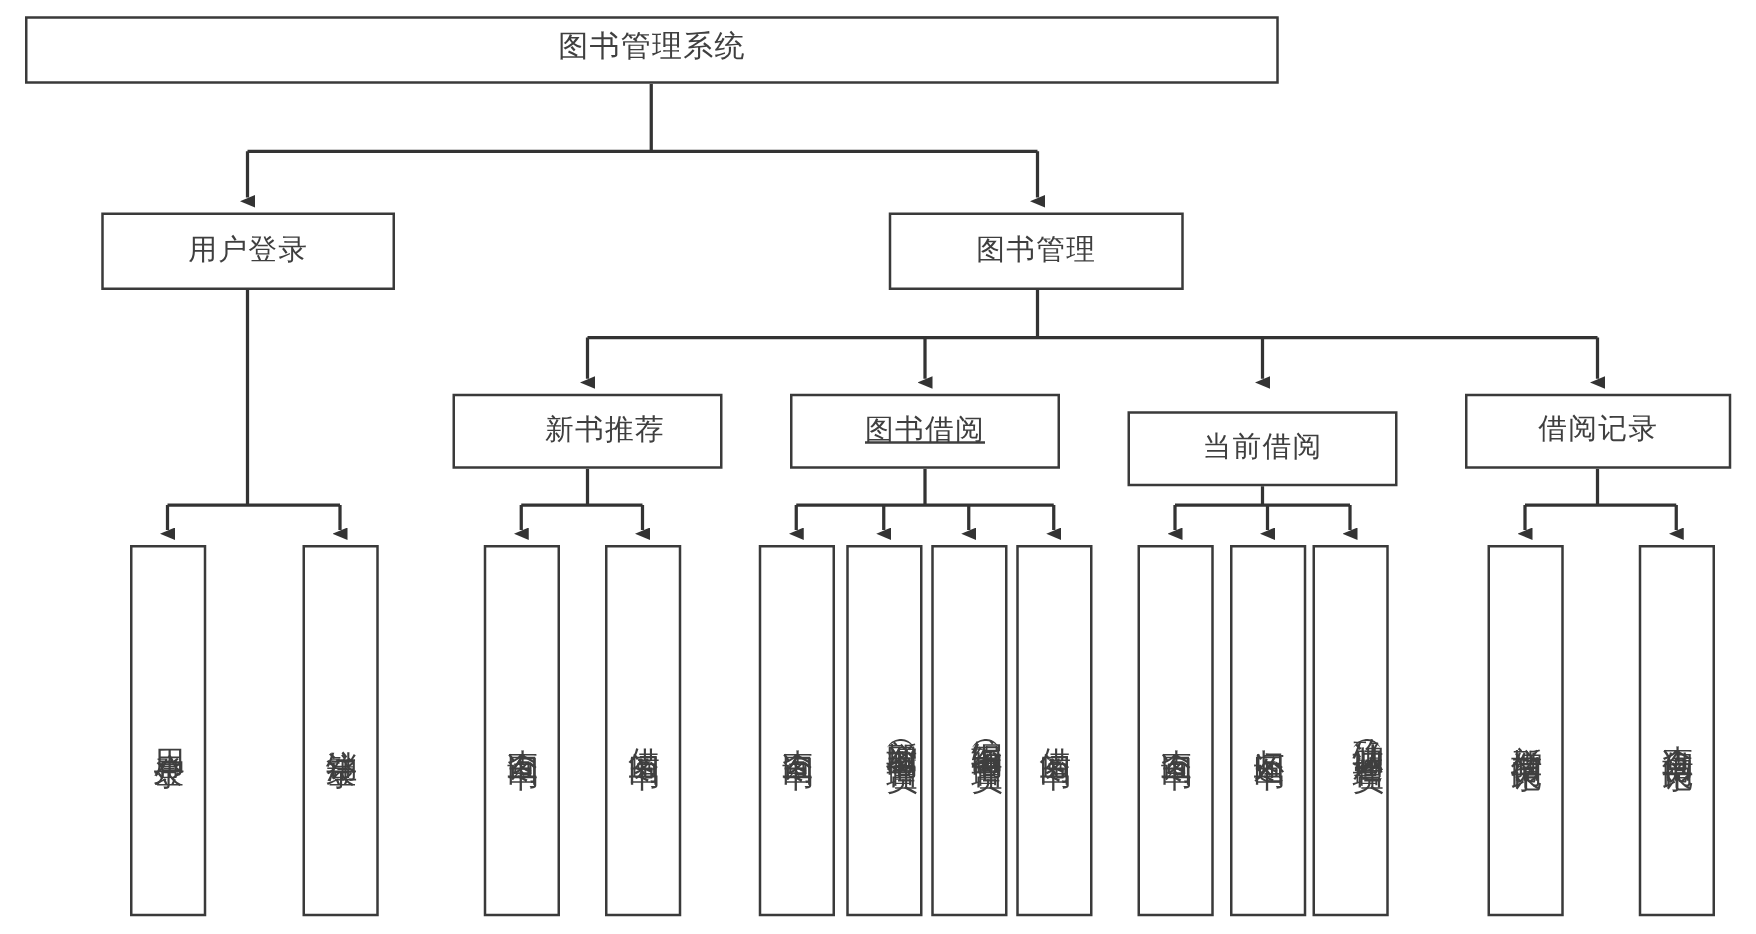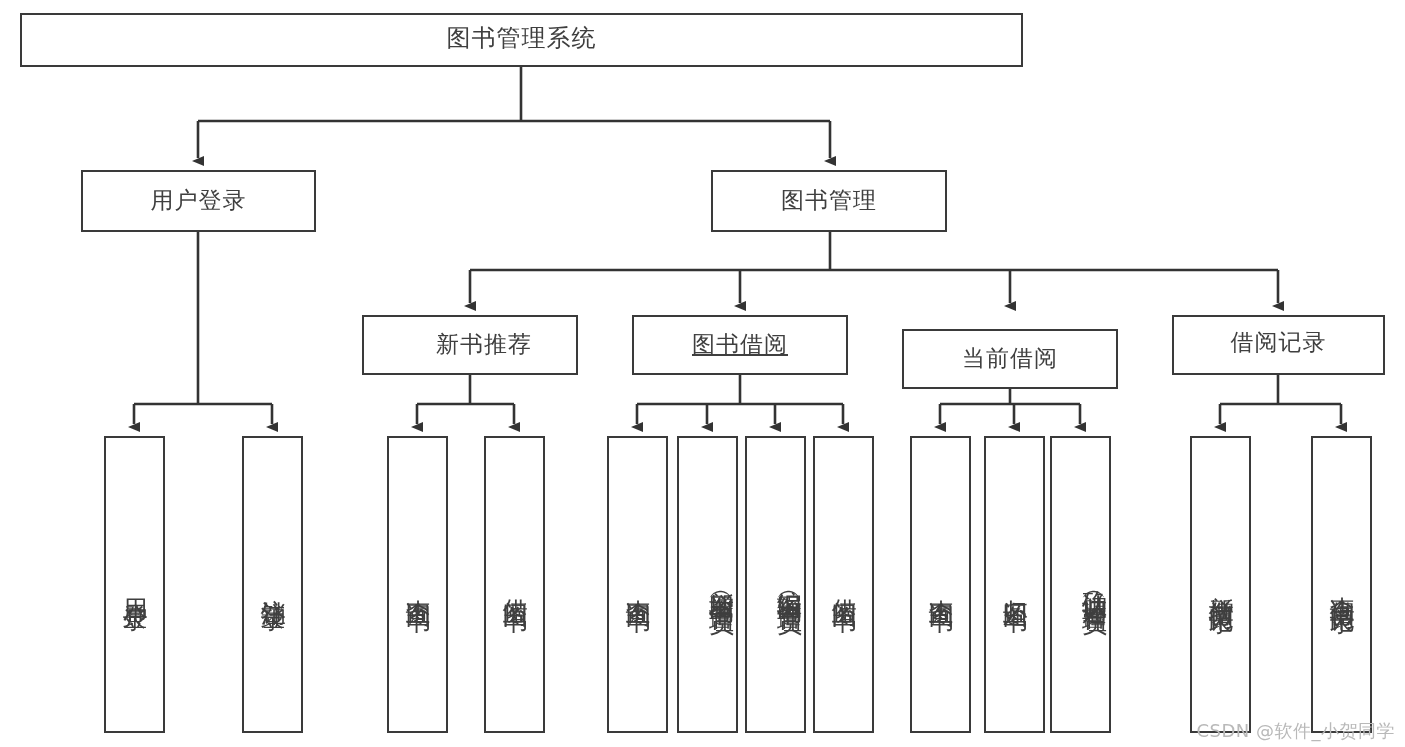--- a/index.html
+++ b/index.html
@@ -192,15 +192,14 @@
     <span class="vtext">确认归还（管理员）</span>
   </div>
 
   <div class="node vert mid" style="left:1190px; top:436px; width:61px; height:297px;">
     <span class="vtext">新增借阅记录</span>
   </div>
   <div class="node vert mid" style="left:1311px; top:436px; width:61px; height:297px;">
     <span class="vtext">查询借阅记录</span>
   </div>
 
-  <div id="watermark">CSDN @软件_小贺同学</div>
 
 </div>
 
 </body></html>

